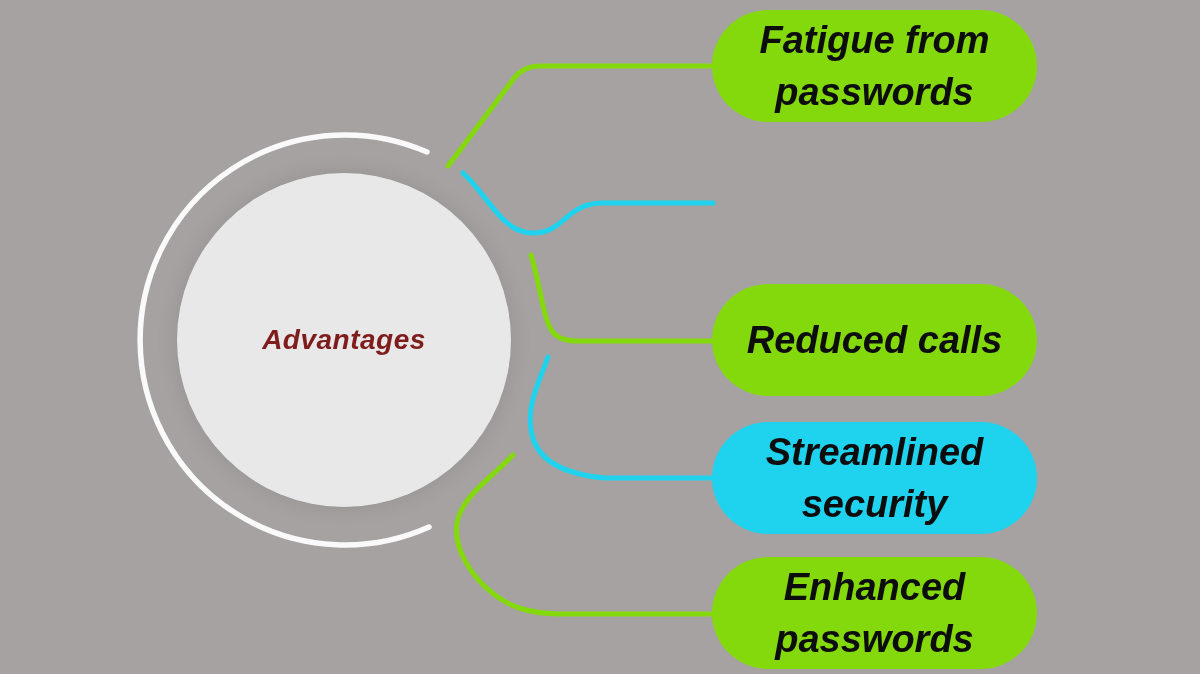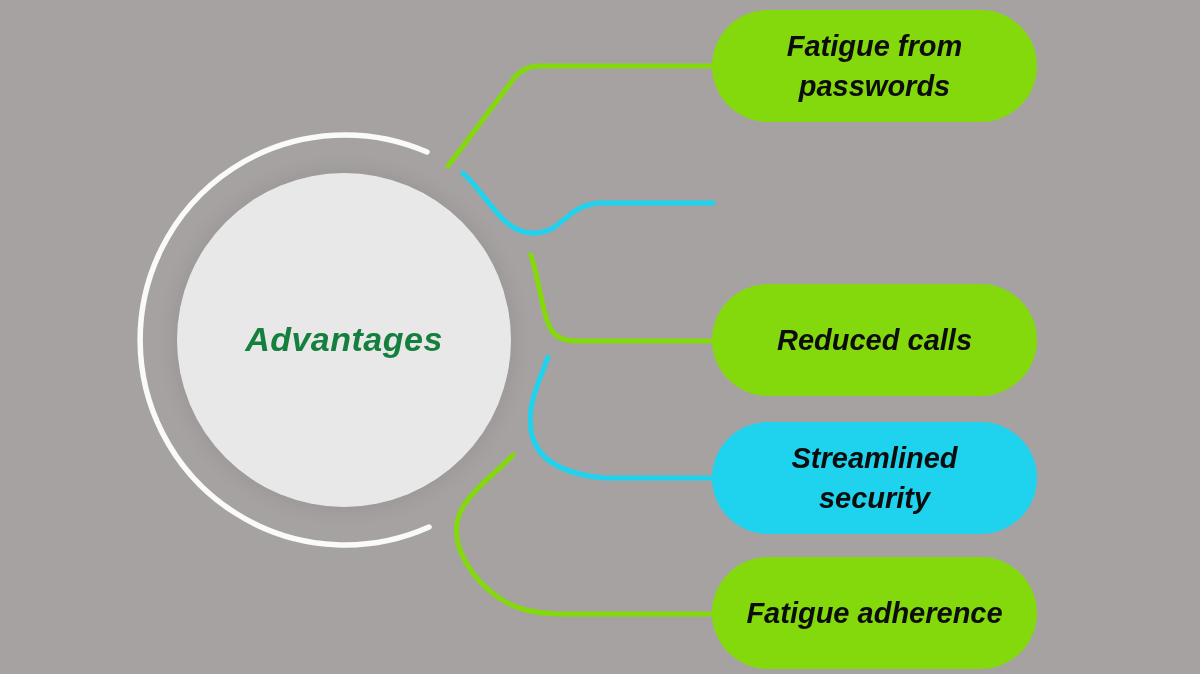--- a/index.html
+++ b/index.html
@@ -28,24 +28,24 @@
   .center-circle{
     position:absolute;
     left:177px;top:173px;
     width:334px;height:334px;
     border-radius:50%;
     background:#e9e8e8;
     box-shadow:0 0 22px rgba(0,0,0,0.10);
     display:flex;align-items:center;justify-content:center;
   }
   .center-title{
-    color:#15803d;
+    color:#7f1d1d;
     font-weight:bold;
     font-style:italic;
-    font-size:34px;
+    font-size:28px;
     line-height:1.33;
     text-align:center;
     letter-spacing:0.5px;
   }
   .center-title span{display:block;}
   .pill{
     position:absolute;
     left:712px;
     width:325px;height:112px;
     border-radius:56px;
@@ -53,21 +53,21 @@
     text-align:center;
   }
   .pill[data-color="green"]{background:#84d90c;}
   .pill[data-color="cyan"]{background:#1fd3ee;}
   .pill-label{
     display:block;
     padding:0 26px;
     color:#0d0d0d;
     font-weight:bold;
     font-style:italic;
-    font-size:29px;
+    font-size:38px;
     line-height:1.38;
   }
   .pill-1{top:10px;}
   .pill-2{top:147px;}
   .pill-3{top:284px;}
   .pill-4{top:422px;}
   .pill-5{top:557px;}
 </style>
 </head>
 <body>
@@ -98,16 +98,16 @@
 
   <div class="pill pill-3" data-color="green">
     <span class="pill-label">Reduced calls</span>
   </div>
 
   <div class="pill pill-4" data-color="cyan">
     <span class="pill-label">Streamlined security</span>
   </div>
 
   <div class="pill pill-5" data-color="green">
-    <span class="pill-label">Fatigue adherence</span>
+    <span class="pill-label">Enhanced passwords</span>
   </div>
 
 </div>
 
 </body></html>

